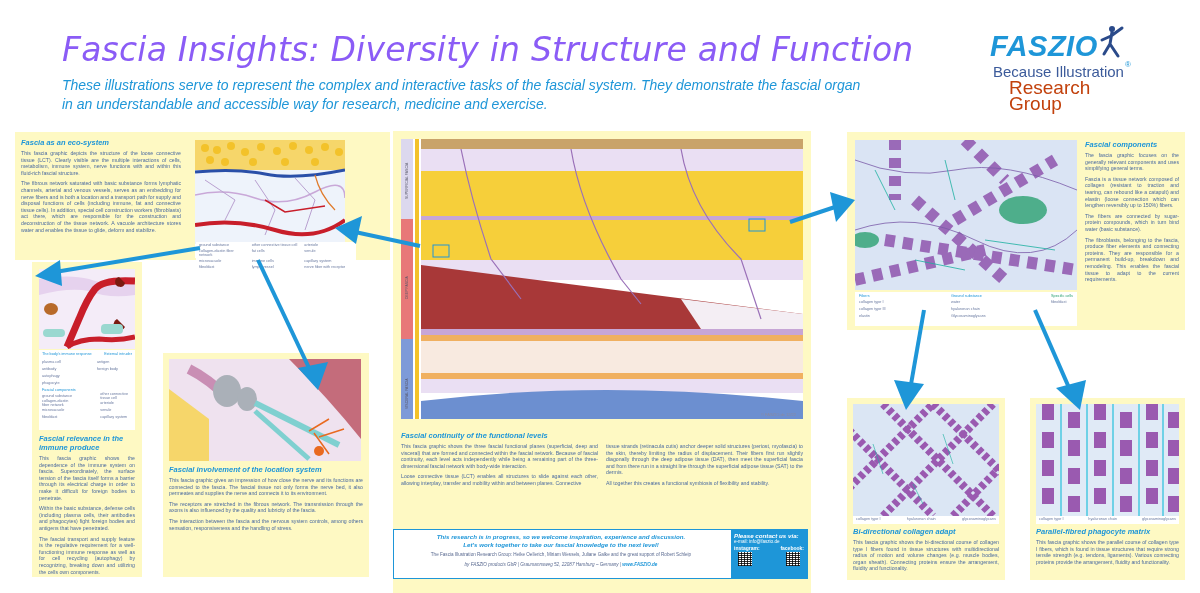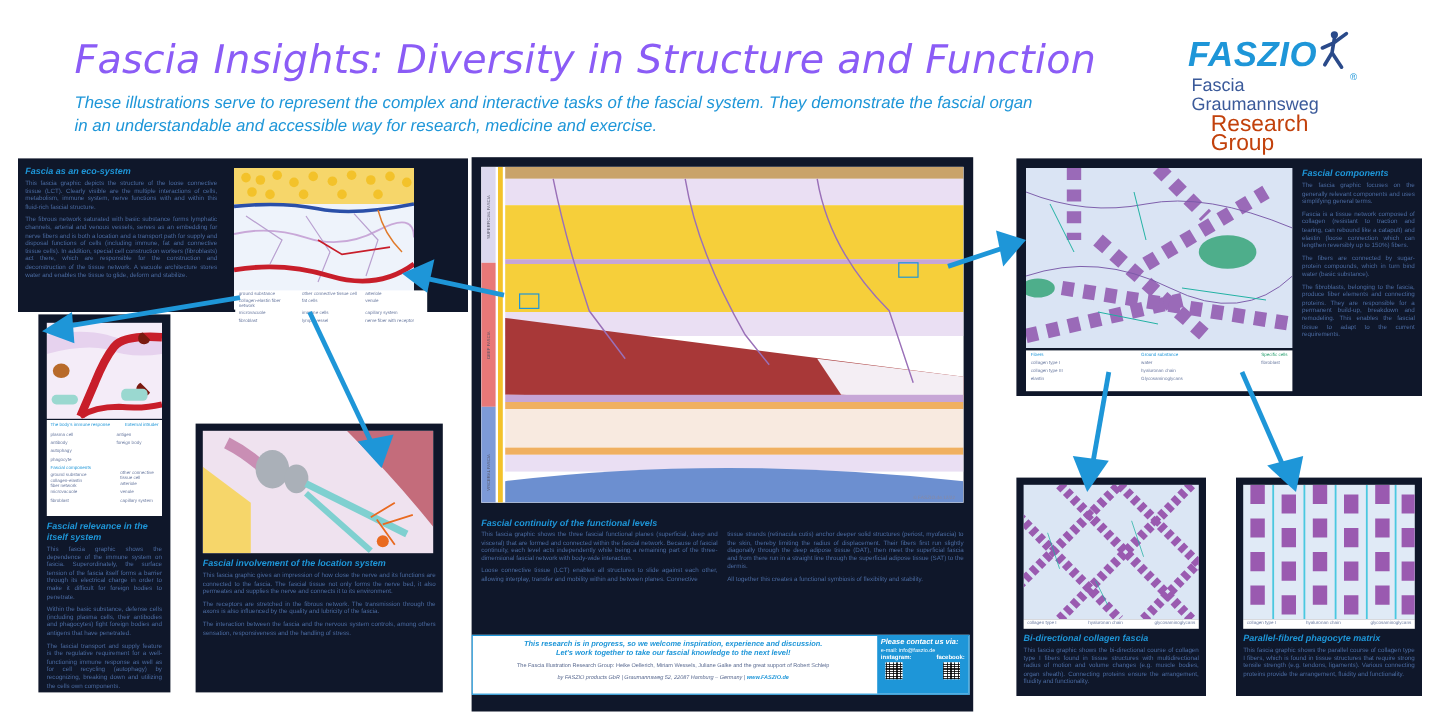--- a/index.html
+++ b/index.html
@@ -9,21 +9,21 @@
   .title { position: absolute; left: 62px; top: 30px; font-size: 33px; font-style: italic; color: #8b5cf6; font-family: "DejaVu Sans", sans-serif; font-weight: normal; letter-spacing: 0.2px; white-space: nowrap; }
   .subtitle { position: absolute; left: 62px; top: 76px; width: 800px; font-size: 14px; line-height: 19px; font-weight: normal; font-style: italic; color: #1e96d8; }
 
   .logo { position: absolute; left: 990px; top: 28px; width: 150px; }
   .logo-word { font-size: 29px; font-weight: bold; font-style: italic; color: #1e96d8; letter-spacing: 0.5px; line-height: 36px; }
   .logo-reg { font-size: 8px; color: #1e96d8; position: absolute; left: 135px; top: 32px; }
   .logo-line1 { font-size: 15px; color: #3b5a9a; margin-left: 3px; line-height: 16px; }
   .logo-line2 { font-size: 19px; color: #c2410c; margin-left: 19px; line-height: 16px; }
   .logo-fig { position: absolute; left: 106px; top: -4px; }
 
-  .panel { position: absolute; background: #0f172a; text-decoration: underline; }
+  .panel { position: absolute; background: #fef9c3; text-decoration: underline; }
   .ptitle { font-size: 7.5px; font-weight: bold; font-style: italic; color: #1e96d8; margin-bottom: 3px; }
   .ptext { font-size: 5.2px; line-height: 6.6px; color: #4a6aa0; text-align: justify; margin-bottom: 4px; }
   .illus { position: absolute; background: #fff; overflow: hidden; }
   .legend { position: absolute; background: #fff; font-size: 3.8px; color: #6a7aa0; }
   .legend .row { display: flex; gap: 4px; align-items: center; height: 7px; }
 
   .arrow { position: absolute; pointer-events: none; }
 
   .footer { position: absolute; left: 393px; top: 529px; width: 415px; height: 50px; border: 1.5px solid #1e96d8; background: #fff; }
   .footer .l1, .footer .l2 { font-size: 6.2px; font-weight: bold; font-style: italic; color: #1e96d8; text-align: center; line-height: 7.5px; }
@@ -44,21 +44,21 @@
 <div class="title">Fascia Insights: Diversity in Structure and Function</div>
 <div class="subtitle">These illustrations serve to represent the complex and interactive tasks of the fascial system. They demonstrate the fascial organ in an understandable and accessible way for research, medicine and exercise.</div>
 
 <div class="logo">
   <div class="logo-word">FASZIO</div>
   <span class="logo-reg">®</span>
   <svg class="logo-fig" width="30" height="40" viewBox="0 0 30 40">
     <circle cx="16" cy="5" r="3" fill="#2a4a8a"></circle>
     <path d="M16 8 L14 20 L8 30 M14 20 L22 32 M15 12 L26 4 M15 12 L6 16" stroke="#2a4a8a" stroke-width="3" fill="none" stroke-linecap="round"></path>
   </svg>
-  <div class="logo-line1">Fascia Graumannsweg</div>
+  <div class="logo-line1">Because Illustration</div>
   <div class="logo-line2">Research Group</div>
 </div>
 
 <div class="panel" style="left:15px; top:132px; width:375px; height:128px;">
   <div style="position:absolute; left:6px; top:6px; width:160px;">
     <div class="ptitle">Fascia as an eco-system</div>
     <div class="ptext">This fascia graphic depicts the structure of the loose connective tissue (LCT). Clearly visible are the multiple interactions of cells, metabolism, immune system, nerve functions with and within this fluid-rich fascial structure.</div>
     <div class="ptext">The fibrous network saturated with basic substance forms lymphatic channels, arterial and venous vessels, serves as an embedding for nerve fibers and is both a location and a transport path for supply and disposal functions of cells (including immune, fat and connective tissue cells). In addition, special cell construction workers (fibroblasts) act there, which are responsible for the construction and deconstruction of the tissue network. A vacuole architecture stores water and enables the tissue to glide, deform and stabilize.</div>
   </div>
   <div class="illus" style="left:180px; top:8px; width:150px; height:108px; background:#eef3fb;">
@@ -146,21 +146,21 @@
       </div>
       <div style="margin-left:14px;">
         <div class="row">other connective tissue cell</div>
         <div class="row">arteriole</div>
         <div class="row">venule</div>
         <div class="row">capillary system</div>
       </div>
     </div>
   </div>
   <div style="position:absolute; left:7px; top:172px; width:96px;">
-    <div class="ptitle">Fascial relevance in the itself system</div>
+    <div class="ptitle">Fascial relevance in the immune produce</div>
     <div class="ptext">This fascia graphic shows the dependence of the immune system on fascia. Superordinately, the surface tension of the fascia itself forms a barrier through its electrical charge in order to make it difficult for foreign bodies to penetrate.</div>
     <div class="ptext">Within the basic substance, defense cells (including plasma cells, their antibodies and phagocytes) fight foreign bodies and antigens that have penetrated.</div>
     <div class="ptext">The fascial transport and supply feature is the regulative requirement for a well-functioning immune response as well as for cell recycling (autophagy) by recognizing, breaking down and utilizing the cells own components.</div>
   </div>
 </div>
 
 <div class="panel" style="left:163px; top:353px; width:206px; height:224px;">
   <div class="illus" style="left:6px; top:6px; width:192px; height:102px; background:#efe2ef;">
     <svg width="192" height="102" viewBox="0 0 192 102">
       <path d="M0 30 L40 60 L40 102 L0 102Z" fill="#f6d66a"></path>
@@ -295,21 +295,21 @@
           <line x1="60" y1="80" x2="70" y2="100"></line>
         </g>
     </svg>
   </div>
   <div class="legend" style="left:6px; top:118px; width:146px; height:8px; padding:1px 3px; display:flex; justify-content:space-between;">
     <span>collagen type I</span>
     <span>hyaluronan chain</span>
     <span>glycosaminoglycans</span>
   </div>
   <div style="position:absolute; left:6px; top:129px; width:146px;">
-    <div class="ptitle">Bi-directional collagen fascia</div>
+    <div class="ptitle">Bi-directional collagen adapt</div>
     <div class="ptext">This fascia graphic shows the bi-directional course of collagen type I fibers found in tissue structures with multidirectional radius of motion and volume changes (e.g. muscle bodies, organ sheath). Connecting proteins ensure the arrangement, fluidity and functionality.</div>
   </div>
 </div>
 
 <div class="panel" style="left:1030px; top:398px; width:155px; height:182px;">
   <div class="illus" style="left:6px; top:6px; width:143px; height:112px; background:#e0eaf6;">
     <svg width="143" height="112" viewBox="0 0 143 112">
       <g stroke-width="12" stroke-dasharray="16 12" fill="none" stroke="#9a5ab0">
         <line x1="12" y1="0" x2="12" y2="112"></line>
           <line x1="38" y1="8" x2="38" y2="112"></line>

